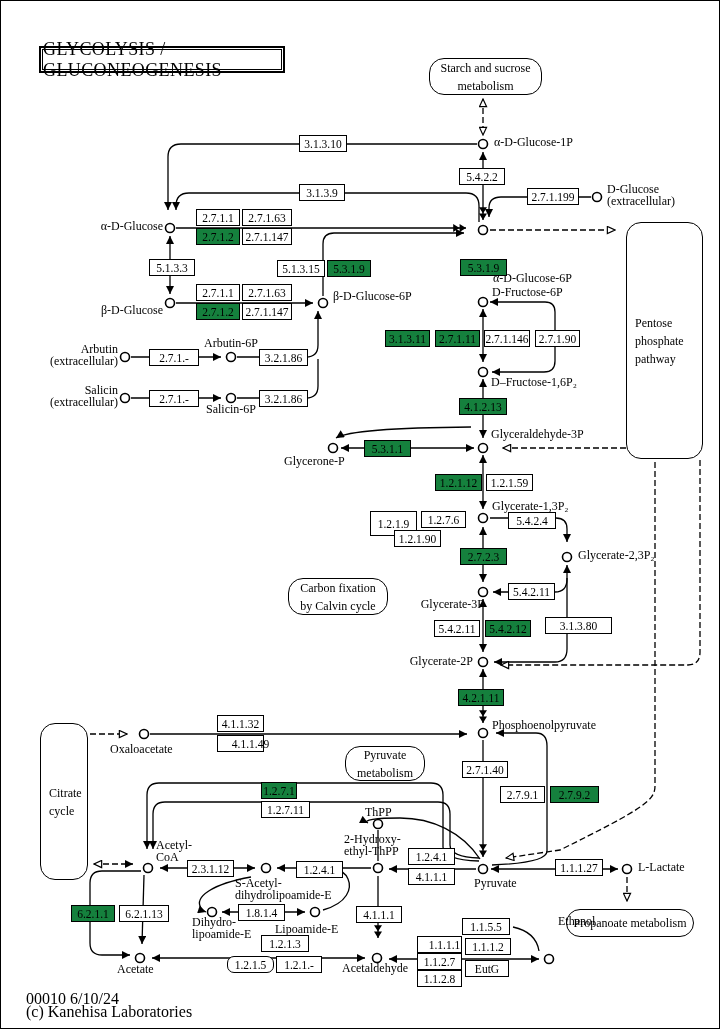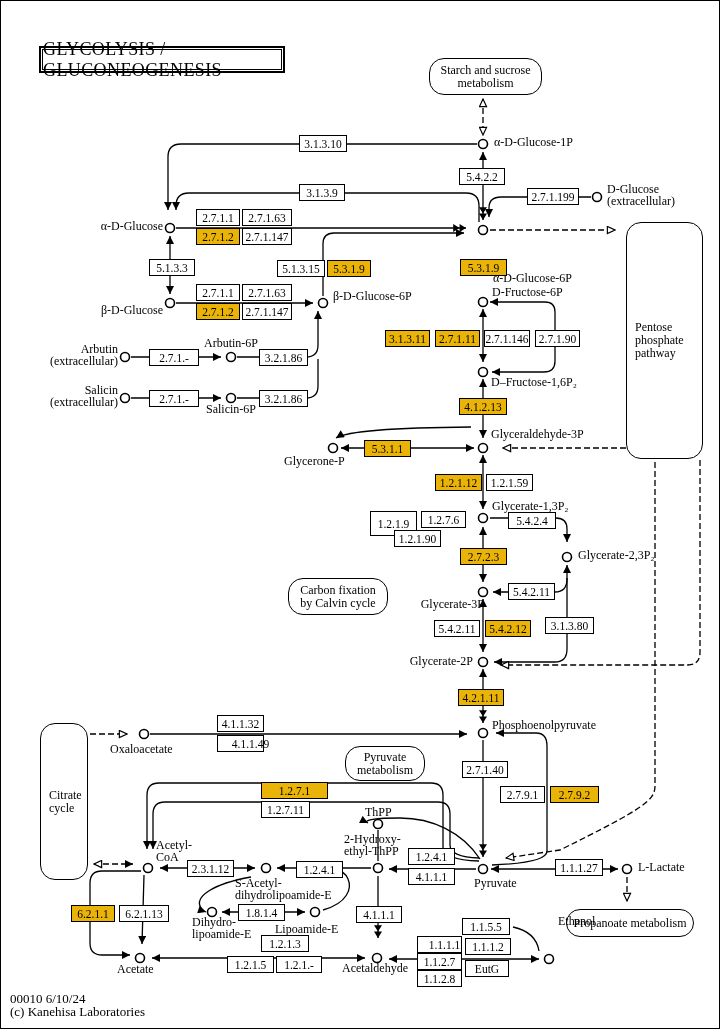--- a/index.html
+++ b/index.html
@@ -2,32 +2,32 @@
 <html><head>
 <meta charset="utf-8">
 <style>
   html,body{margin:0;padding:0}
   body{width:720px;height:1029px;position:relative;background:#fff;
        font-family:"Liberation Serif",serif;color:#000;overflow:hidden}
   #frame{position:absolute;left:0;top:0;width:718px;height:1027px;border:1px solid #000;z-index:0}
   svg#wires{position:absolute;left:0;top:0;z-index:1}
   .enzyme{position:absolute;box-sizing:border-box;border:1px solid #000;background:#fff;
           display:flex;align-items:center;justify-content:center;font-size:11.5px;z-index:3}
-  .enzyme.green{background:#eab308}
+  .enzyme.green{background:#15803d}
   .clabel{position:absolute;font-size:12px;line-height:11.5px;white-space:pre-line;z-index:2}
   .clabel.right{text-align:right}
   .pathway{position:absolute;box-sizing:border-box;border:1.5px solid #000;border-radius:15px;
            background:#fff;display:flex;align-items:center;justify-content:center;text-align:center;
-           font-size:12px;line-height:13px;white-space:pre-line;z-index:2}
+           font-size:12px;line-height:18px;white-space:pre-line;z-index:2}
   .pathway.left{justify-content:flex-start;text-align:left;padding-left:8px}
   #titlebox{position:absolute;left:39px;top:46px;width:246px;height:27px;border:2px solid #000;
             box-sizing:border-box;padding:1px;z-index:3;background:#fff}
   #titlebox .inner{border:1px solid #000;width:100%;height:100%;box-sizing:border-box;
             display:flex;align-items:center;justify-content:center;font-size:18px;letter-spacing:.4px}
-  #footer{position:absolute;left:10px;top:992px;font-size:13px;line-height:13px;z-index:2;white-space:pre-line}
+  #footer{position:absolute;left:26px;top:992px;font-size:16px;line-height:13px;z-index:2;white-space:pre-line}
 </style>
 </head>
 <body>
 
 <div id="frame"></div>
 
 <svg id="wires" width="720" height="1029" viewBox="0 0 720 1029">
   <defs>
     <marker id="mA" viewBox="0 0 10 10" refX="10" refY="5" markerUnits="userSpaceOnUse" markerWidth="9" markerHeight="8" orient="auto-start-reverse">
       <path d="M0,0 L10,5 L0,10 Z" fill="#000"></path>
@@ -162,40 +162,40 @@
     <div class="enzyme green" style="left: 435px; top: 474px; width: 47px; height: 17px;">1.2.1.12</div>
     <div class="enzyme" style="left: 486px; top: 474px; width: 47px; height: 17px;">1.2.1.59</div>
     <div class="enzyme" style="left: 370px; top: 511px; width: 47px; height: 25px;">1.2.1.9</div>
     <div class="enzyme" style="left: 421px; top: 511px; width: 45px; height: 17px;">1.2.7.6</div>
     <div class="enzyme" style="left: 394px; top: 530px; width: 47px; height: 17px;">1.2.1.90</div>
     <div class="enzyme" style="left: 508px; top: 512px; width: 48px; height: 17px;">5.4.2.4</div>
     <div class="enzyme green" style="left: 460px; top: 548px; width: 47px; height: 17px;">2.7.2.3</div>
     <div class="enzyme" style="left: 508px; top: 583px; width: 47px; height: 17px;">5.4.2.11</div>
     <div class="enzyme" style="left: 434px; top: 620px; width: 46px; height: 17px;">5.4.2.11</div>
     <div class="enzyme green" style="left: 485px; top: 620px; width: 46px; height: 17px;">5.4.2.12</div>
-    <div class="enzyme" style="left: 545px; top: 617px; width: 49px; height: 17px; font-family: Liberation Serif, serif;">3.1.3.80</div>
+    <div class="enzyme" style="left: 545px; top: 617px; width: 67px; height: 17px; font-family: Liberation Serif, serif;">3.1.3.80</div>
     <div class="enzyme green" style="left: 458px; top: 689px; width: 46px; height: 17px;">4.2.1.11</div>
     <div class="enzyme" style="left: 217px; top: 715px; width: 47px; height: 17px;">4.1.1.32</div>
     <div class="enzyme" style="left: 217px; top: 735px; width: 47px; height: 17px; padding-left: 20px;">4.1.1.49</div>
     <div class="enzyme" style="left: 462px; top: 761px; width: 46px; height: 17px;">2.7.1.40</div>
     <div class="enzyme" style="left: 500px; top: 786px; width: 45px; height: 17px;">2.7.9.1</div>
     <div class="enzyme green" style="left: 550px; top: 786px; width: 49px; height: 17px;">2.7.9.2</div>
-    <div class="enzyme green" style="left: 261px; top: 782px; width: 67px; height: 17px;">1.2.7.1</div>
+    <div class="enzyme green" style="left: 261px; top: 782px; width: 36px; height: 17px;">1.2.7.1</div>
     <div class="enzyme" style="left: 261px; top: 801px; width: 49px; height: 17px;">1.2.7.11</div>
     <div class="enzyme" style="left: 187px; top: 860px; width: 47px; height: 17px;">2.3.1.12</div>
     <div class="enzyme" style="left: 296px; top: 861px; width: 47px; height: 17px;">1.2.4.1</div>
     <div class="enzyme" style="left: 408px; top: 848px; width: 47px; height: 17px;">1.2.4.1</div>
     <div class="enzyme" style="left: 408px; top: 868px; width: 47px; height: 17px;">4.1.1.1</div>
     <div class="enzyme" style="left: 356px; top: 906px; width: 46px; height: 17px;">4.1.1.1</div>
     <div class="enzyme" style="left: 238px; top: 904px; width: 47px; height: 17px;">1.8.1.4</div>
     <div class="enzyme green" style="left: 71px; top: 905px; width: 44px; height: 17px;">6.2.1.1</div>
     <div class="enzyme" style="left: 119px; top: 905px; width: 50px; height: 17px;">6.2.1.13</div>
     <div class="enzyme" style="left: 555px; top: 859px; width: 48px; height: 17px;">1.1.1.27</div>
     <div class="enzyme" style="left: 261px; top: 935px; width: 48px; height: 17px;">1.2.1.3</div>
-    <div class="enzyme" style="left: 227px; top: 956px; width: 47px; height: 17px;">1.2.1.5</div>
+    <div class="enzyme" style="left: 227px; top: 956px; width: 47px; height: 17px; border-radius: 7px;">1.2.1.5</div>
     <div class="enzyme" style="left: 276px; top: 956px; width: 46px; height: 17px;">1.2.1.-</div>
     <div class="enzyme" style="left: 462px; top: 918px; width: 48px; height: 17px;">1.1.5.5</div>
     <div class="enzyme" style="left: 417px; top: 936px; width: 45px; height: 17px; padding-left: 10px;">1.1.1.1</div>
     <div class="enzyme" style="left: 465px; top: 938px; width: 46px; height: 17px;">1.1.1.2</div>
     <div class="enzyme" style="left: 417px; top: 953px; width: 45px; height: 17px;">1.1.2.7</div>
     <div class="enzyme" style="left: 465px; top: 960px; width: 44px; height: 17px;">EutG</div>
     <div class="enzyme" style="left: 417px; top: 970px; width: 45px; height: 17px;">1.1.2.8</div>
     <div class="pathway" style="left: 429px; top: 58px; width: 113px; height: 37px;">Starch and sucrose
 metabolism</div>
     <div class="pathway left" style="left: 626px; top: 222px; width: 77px; height: 237px;">Pentose

